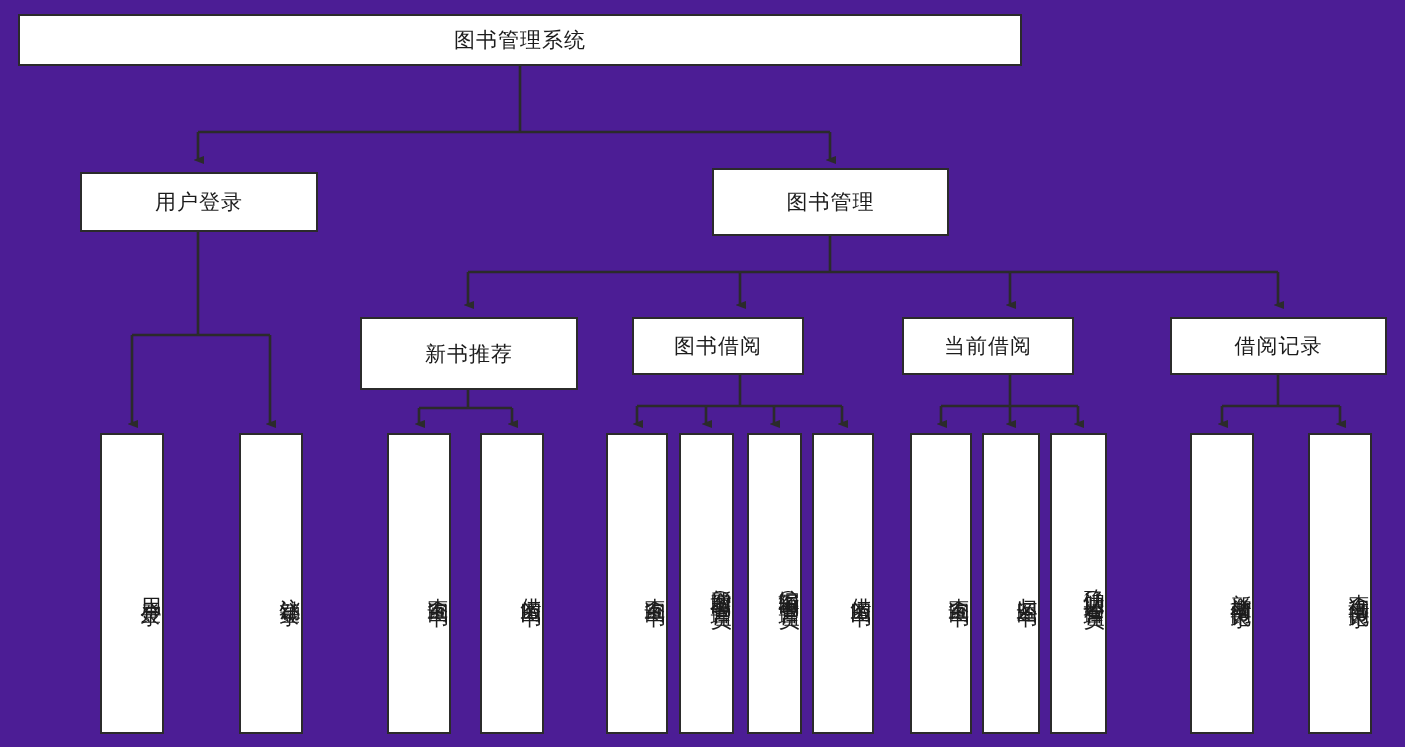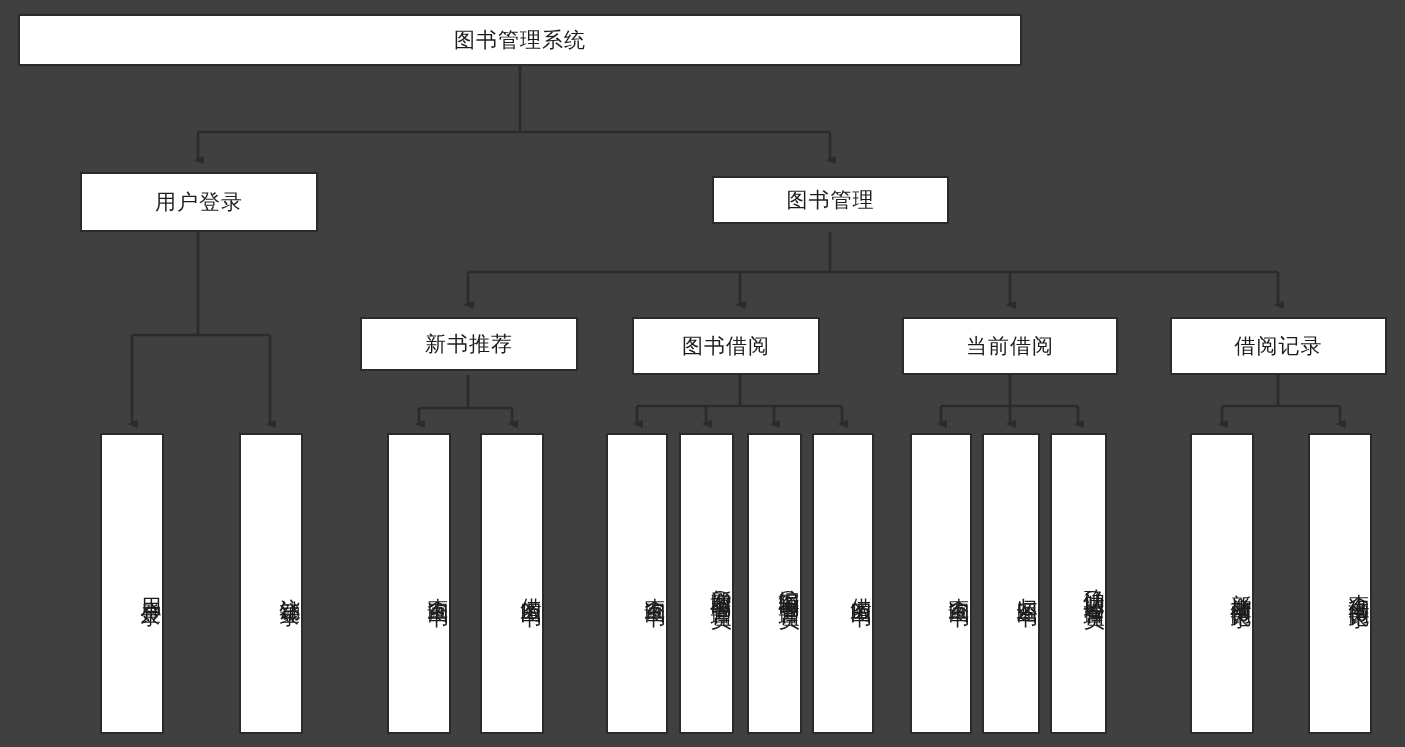--- a/index.html
+++ b/index.html
@@ -7,21 +7,21 @@
     padding: 0;
     background: #ffffff;
   }
   body {
     font-family: "Liberation Sans", "DejaVu Sans", sans-serif;
   }
   #canvas {
     position: relative;
     width: 1405px;
     height: 747px;
-    background: #404040;
+    background: #4c1d95;
     overflow: hidden;
   }
   svg.edges {
     position: absolute;
     left: 0;
     top: 0;
     width: 1405px;
     height: 747px;
     pointer-events: none;
   }
@@ -122,33 +122,33 @@
   </svg>
 
   <div class="node horiz" style="left:18px; top:14px; width:1004px; height:52px;">
     <span>图书管理系统</span>
   </div>
 
   <div class="node horiz" style="left:80px; top:172px; width:238px; height:60px;">
     <span>用户登录</span>
   </div>
 
-  <div class="node horiz" style="left:712px; top:176px; width:237px; height:48px;text-align:center;">
+  <div class="node horiz" style="left:712px; top:168px; width:237px; height:68px;text-align:center;">
     <span>图书管理</span>
   </div>
 
-  <div class="node horiz" style="left:360px; top:317px; width:218px; height:54px;">
+  <div class="node horiz" style="left:360px; top:317px; width:218px; height:73px;">
     <span>新书推荐</span>
   </div>
 
-  <div class="node horiz" style="left:632px; top:317px; width:188px; height:58px;">
+  <div class="node horiz" style="left:632px; top:317px; width:172px; height:58px;">
     <span>图书借阅</span>
   </div>
 
-  <div class="node horiz" style="left:902px; top:317px; width:216px; height:58px;">
+  <div class="node horiz" style="left:902px; top:317px; width:172px; height:58px;">
     <span>当前借阅</span>
   </div>
 
   <div class="node horiz" style="left:1170px; top:317px; width:217px; height:58px;text-align:right;">
     <span>借阅记录</span>
   </div>
 
   <div class="node vert" style="left:100px; top:433px; width:64px; height:301px;">
     <span class="vtext">用户登录</span>
   </div>

